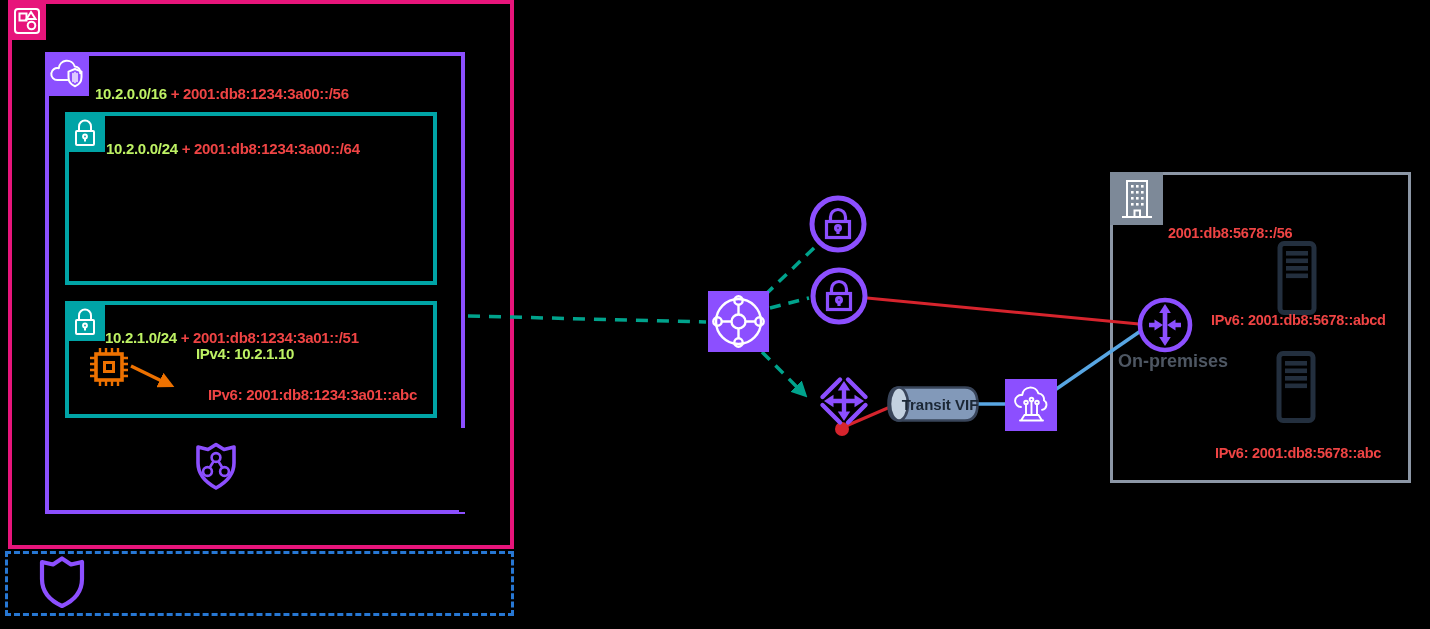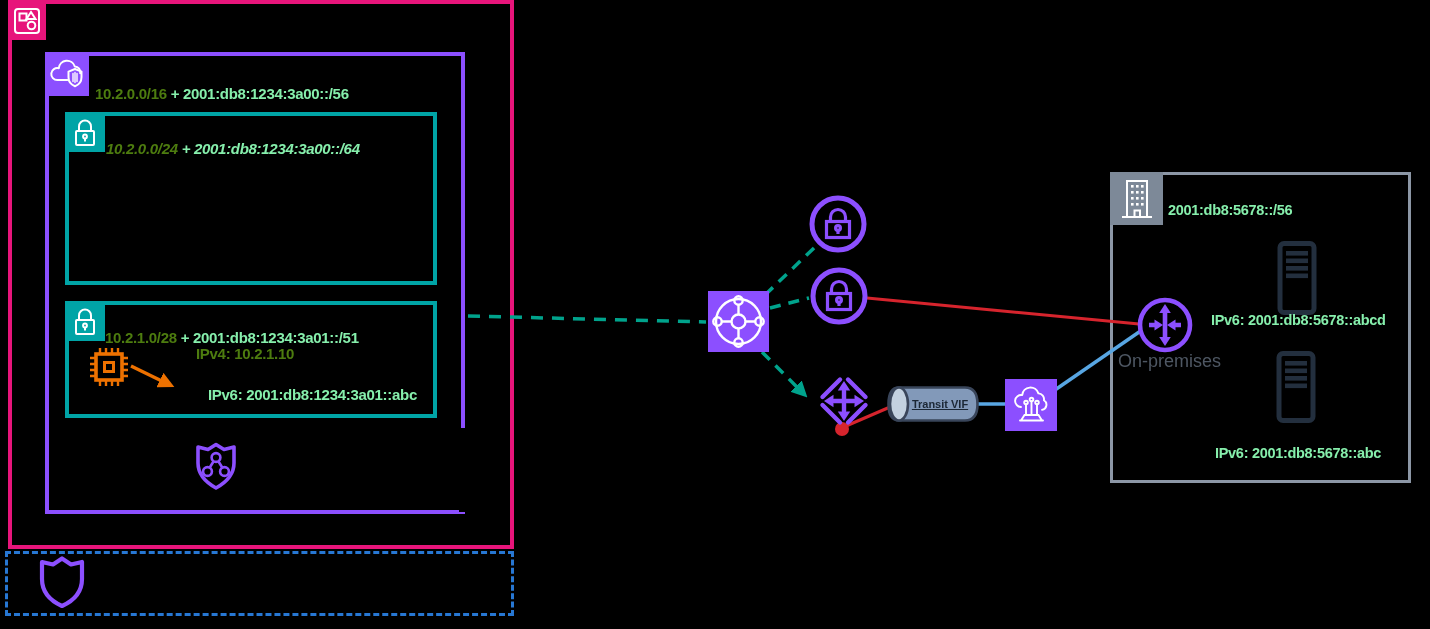--- a/index.html
+++ b/index.html
@@ -17,31 +17,31 @@
   .box-onprem{left:1110px;top:172px;width:301px;height:311px;border:3px solid #8C97A6;z-index:1;}
   
   .badge{z-index:4;display:flex;align-items:center;justify-content:center;}
   .badge-account{left:8px;top:2px;width:38px;height:38px;background:#E7157B;}
   .badge-vpc{left:45px;top:52px;width:44px;height:44px;background:#8C4FFF;}
   .badge-lock1{left:65px;top:112px;width:40px;height:40px;background:#00A4A6;}
   .badge-lock2{left:65px;top:301px;width:40px;height:40px;background:#00A4A6;}
   .badge-building{left:1110px;top:172px;width:53px;height:53px;background:#7D8998;}
   
   .t{position:absolute;z-index:5;font-weight:bold;font-size:15px;letter-spacing:-0.3px;white-space:nowrap;}
-  .t .v4{color:#4d7c0f;}
-  .t .v6{color:#86efac;}
+  .t .v4{color:#bef264;}
+  .t .v6{color:#ef4444;}
   .t-onprem{font-size:14.5px;}
-  .lbl-onprem{position:absolute;z-index:5;left:1118px;top:351px;color:#4E5763;font-weight:normal;font-size:18px;}
+  .lbl-onprem{position:absolute;z-index:5;left:1118px;top:351px;color:#4E5763;font-weight:bold;font-size:18px;}
   
   .icon{z-index:4;}
   .tgw{left:708px;top:291px;width:61px;height:61px;background:#8C4FFF;}
   .dx{left:1005px;top:379px;width:52px;height:52px;background:#8C4FFF;}
   .cyl{left:886px;top:385px;width:94px;height:38px;z-index:4;}
   .cyl-label{position:absolute;left:14px;top:0;width:80px;height:38px;display:flex;align-items:center;
-             justify-content:center;color:#1B2735;font-weight:bold;font-size:11px;z-index:5;text-decoration:underline;}
+             justify-content:center;color:#1B2735;font-weight:bold;font-size:15px;z-index:5;}
   svg{display:block;}
   #wires{position:absolute;left:0;top:0;z-index:3;}
 </style>
 </head>
 <body>
 
 <div id="canvas">
 
   <div class="abs box-account"></div>
   <div class="abs box-vpc"></div>
@@ -264,38 +264,38 @@
         <rect x="10" y="33.5" width="22" height="4.6"></rect>
       </g>
     </svg>
   </div>
 
   <div class="t" style="left:95px;top:85px;">
     <span class="v4">10.2.0.0/16</span>
     <span class="v6">+ 2001:db8:1234:3a00::/56</span>
   </div>
 
-  <div class="t" style="left:106px;top:140px;font-style:italic;">
+  <div class="t" style="left:106px;top:140px;">
     <span class="v4">10.2.0.0/24</span>
     <span class="v6">+ 2001:db8:1234:3a00::/64</span>
   </div>
 
   <div class="t" style="left:105px;top:329px;">
-    <span class="v4">10.2.1.0/28</span>
+    <span class="v4">10.2.1.0/24</span>
     <span class="v6">+ 2001:db8:1234:3a01::/51</span>
   </div>
 
   <div class="t" style="left:196px;top:345px;">
     <span class="v4">IPv4: 10.2.1.10</span>
   </div>
   <div class="t" style="left:208px;top:386px;">
     <span class="v6">IPv6: 2001:db8:1234:3a01::abc</span>
   </div>
 
-  <div class="t t-onprem" style="left:1168px;top:202px;">
+  <div class="t t-onprem" style="left:1168px;top:225px;">
     <span class="v6">2001:db8:5678::/56</span>
   </div>
   <div class="t t-onprem" style="left:1211px;top:312px;">
     <span class="v6">IPv6: 2001:db8:5678::abcd</span>
   </div>
   <div class="lbl-onprem">On-premises</div>
   <div class="t t-onprem" style="left:1215px;top:445px;">
     <span class="v6">IPv6: 2001:db8:5678::abc</span>
   </div>
 

